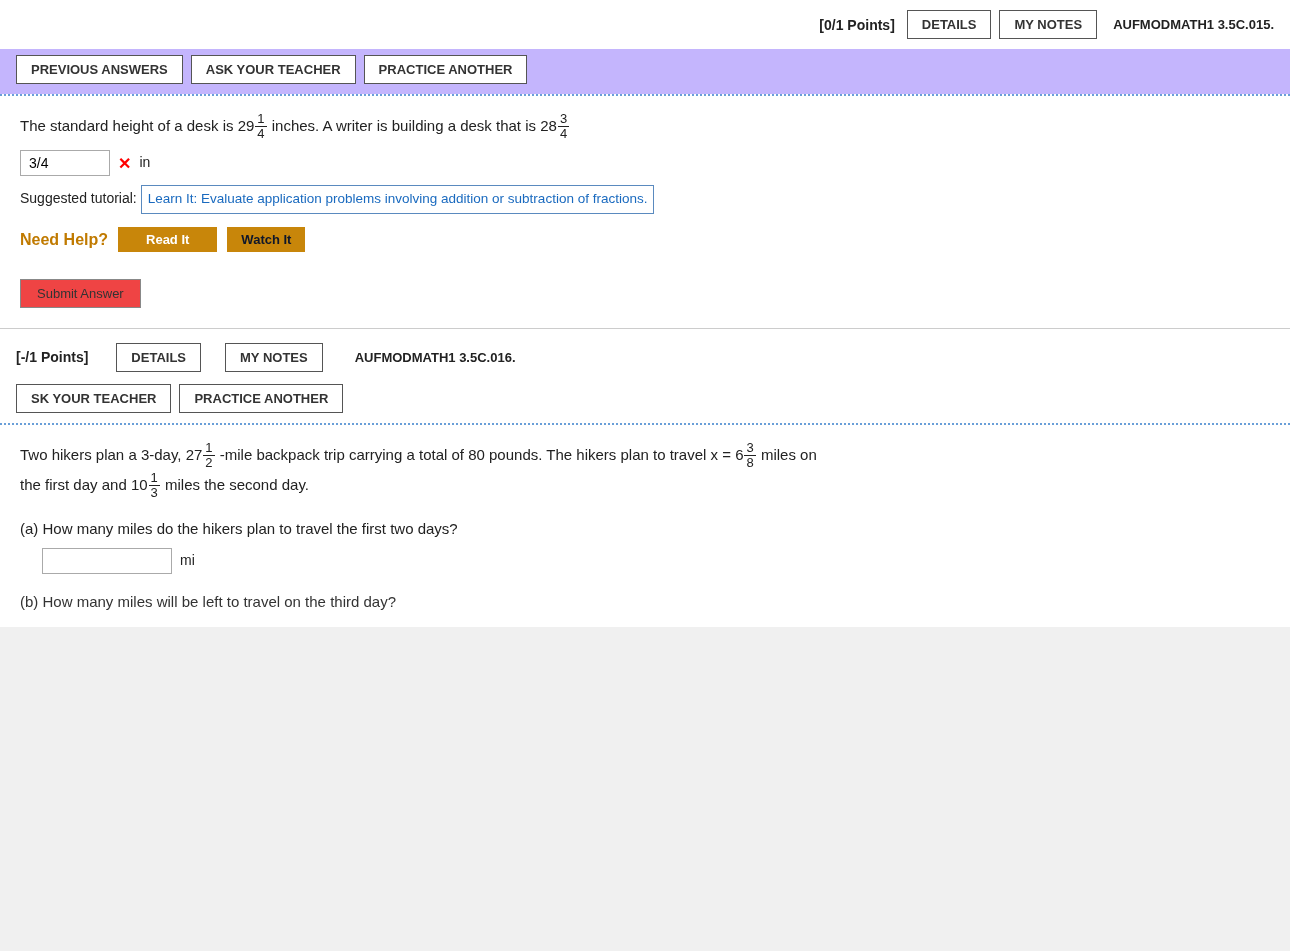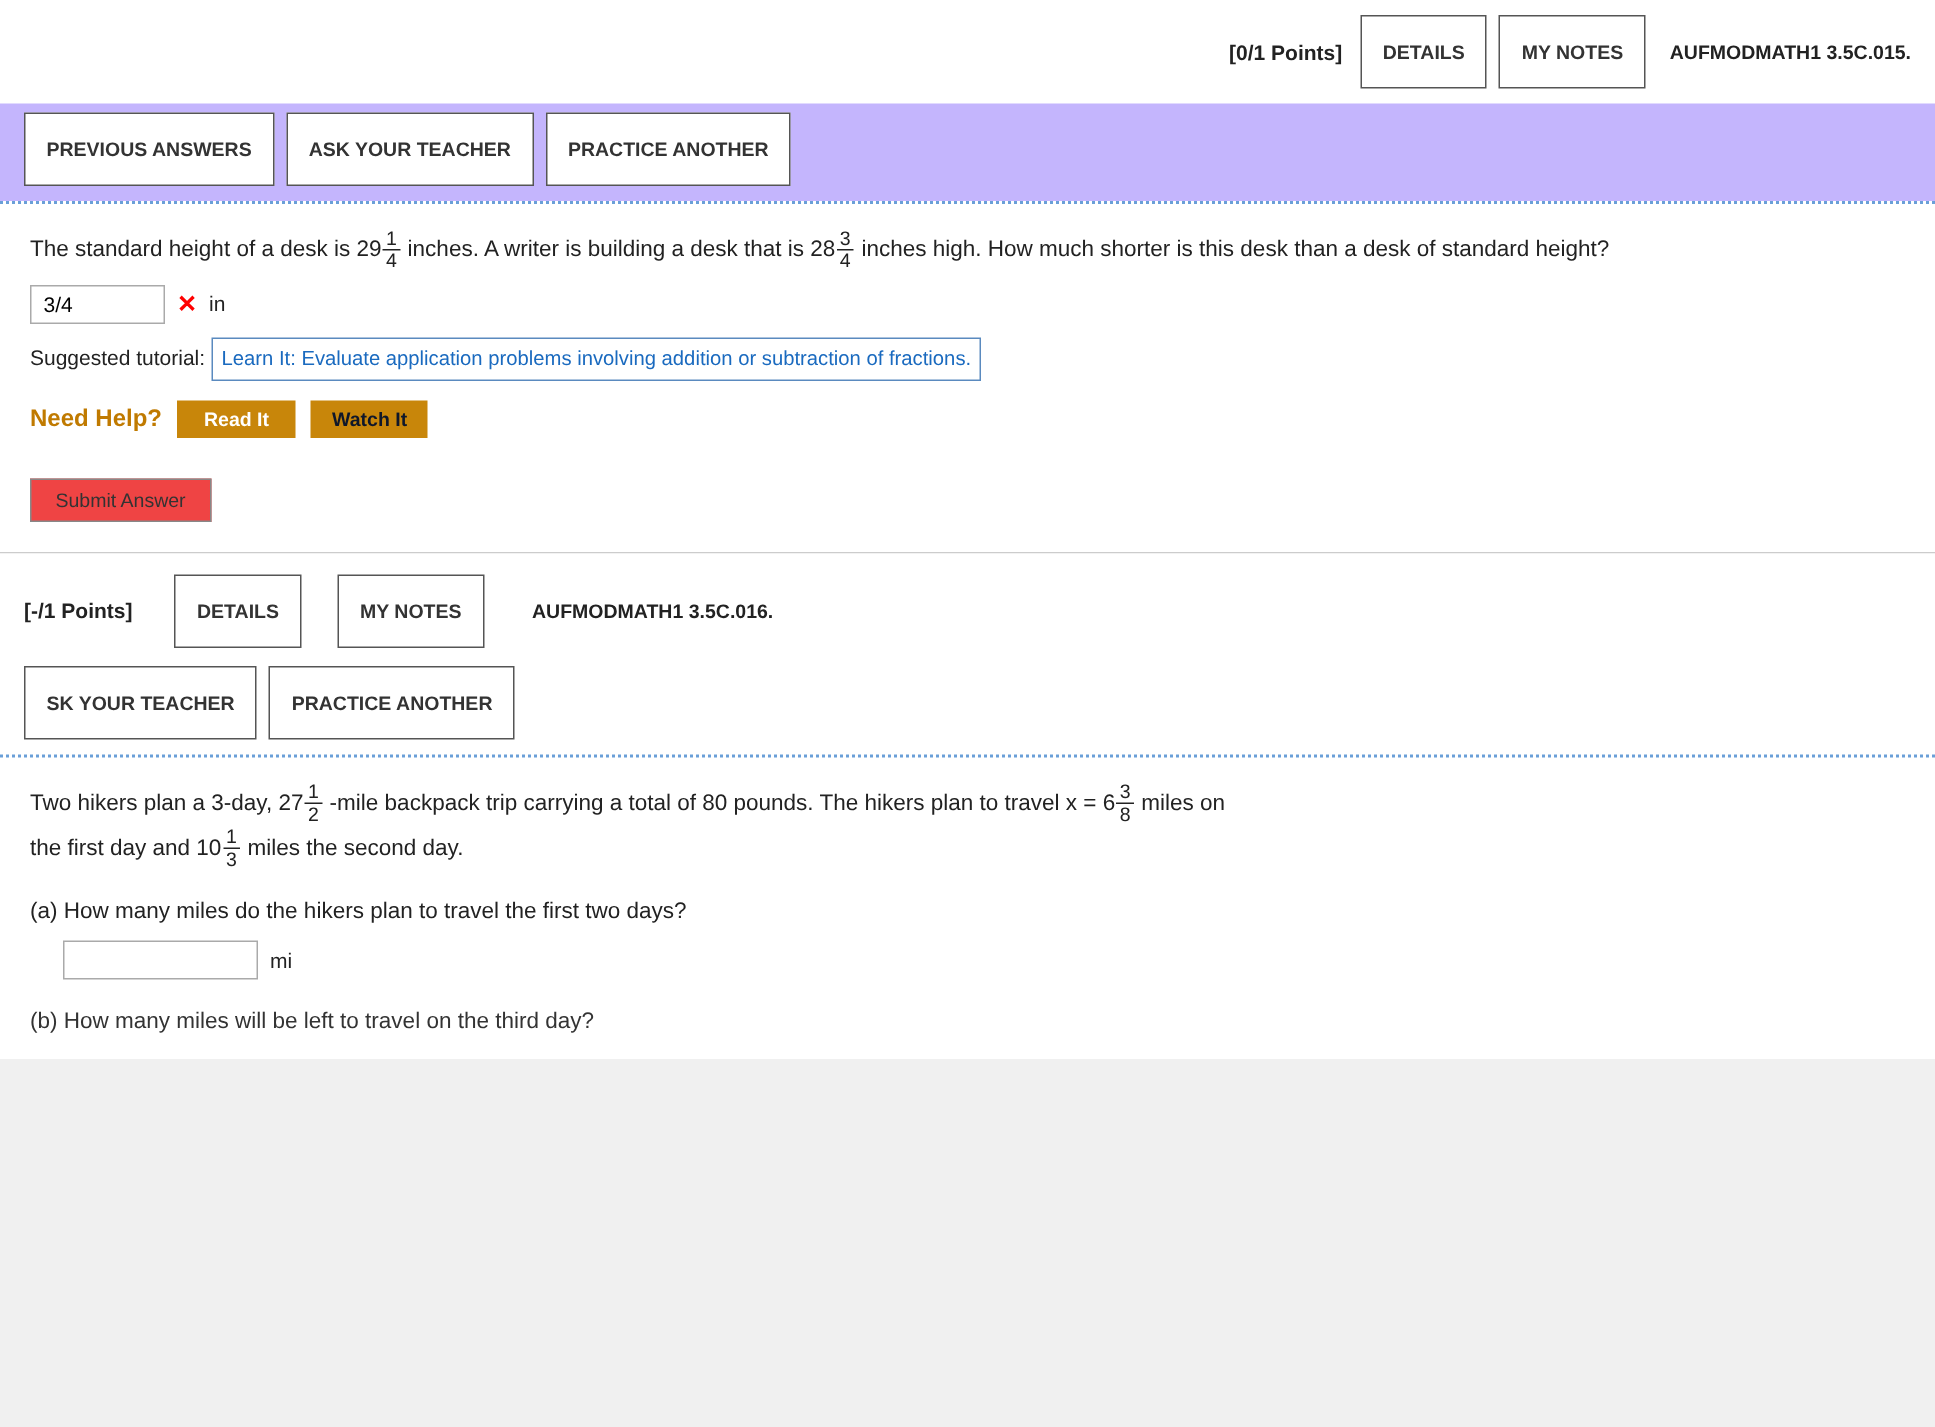--- a/index.html
+++ b/index.html
@@ -28,21 +28,21 @@
     }
     .points-label {
       font-size: 14px;
       font-weight: bold;
       color: #222;
       margin-right: 4px;
     }
     .btn-outline {
       border: 1px solid #555;
       background: #fff;
-      padding: 16px 14px;
+      padding: 6px 14px;
       font-size: 13px;
       font-weight: bold;
       cursor: pointer;
       color: #333;
     }
 
     .course-code {
       font-size: 13px;
       font-weight: bold;
       color: #222;
@@ -133,21 +133,21 @@
     }
     .need-help-label {
       font-size: 16px;
       font-weight: bold;
       color: #c07a00;
     }
     .btn-read-it {
       background: #c8860a;
       color: #fff;
       border: none;
-      padding: 5px 18px;
+      padding: 5px 28px;
       font-size: 13px;
       font-weight: bold;
       cursor: pointer;
     }
     .btn-watch-it {
       background: #c8860a;
       color: #0f172a;
       border: none;
       padding: 5px 14px;
       font-size: 13px;
@@ -245,21 +245,20 @@
           <span class="num">1</span>
           <span class="den">4</span>
         </span>
       </span>
       <span>inches. A writer is building a desk that is 28</span><span class="mixed-num">
         <span class="fraction">
           <span class="num">3</span>
           <span class="den">4</span>
         </span>
       </span>
-      <span>inches high. How much shorter is this desk than a desk of standard height?</span>
     </div>
 
     <div class="answer-row">
       <input class="answer-input" type="text" value="3/4" style="">
       <span class="wrong-icon">✕</span>
       <span class="unit-text">in</span>
     </div>
 
     <div class="suggested-tutorial">
       <span>Suggested tutorial:</span>

